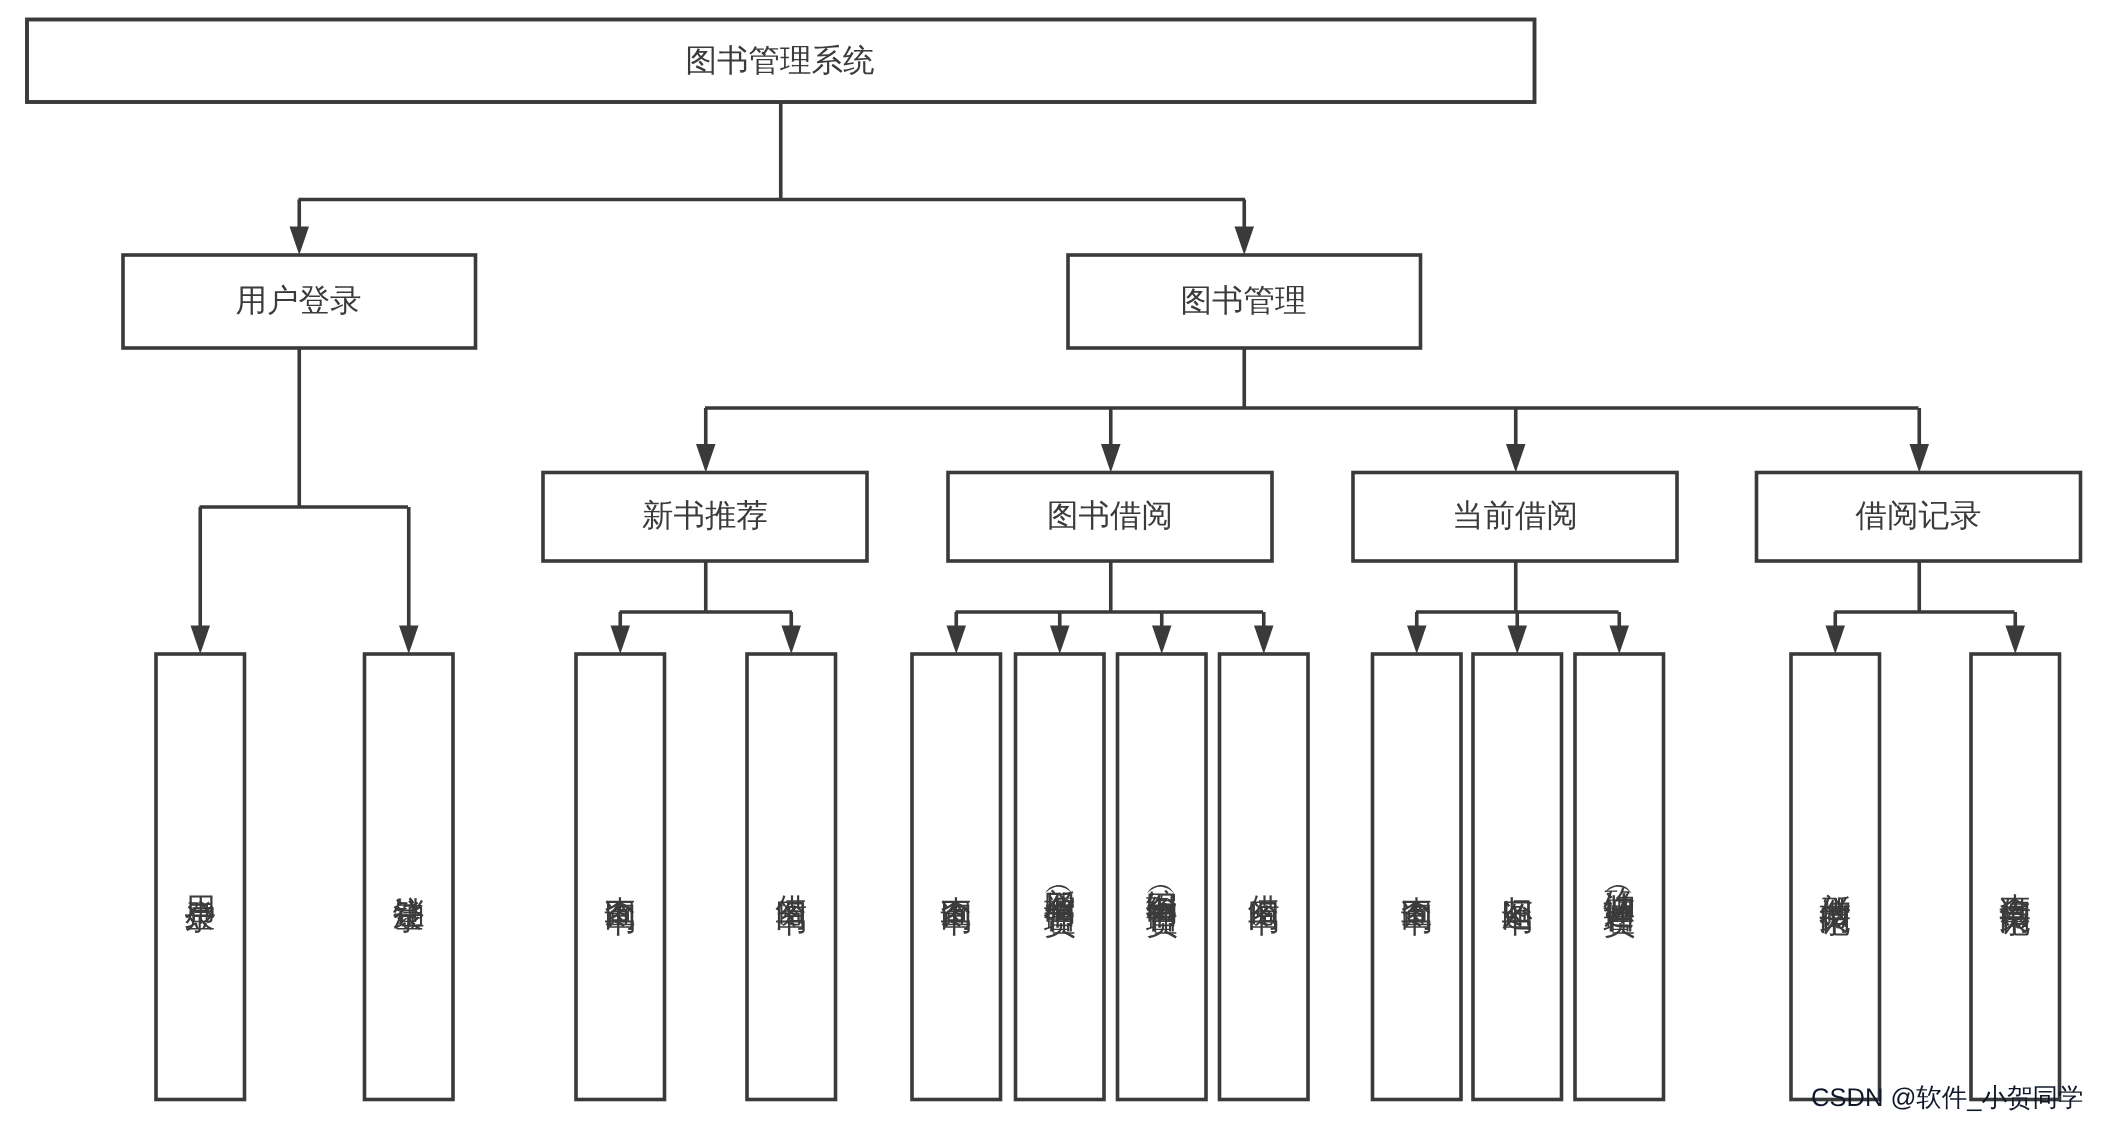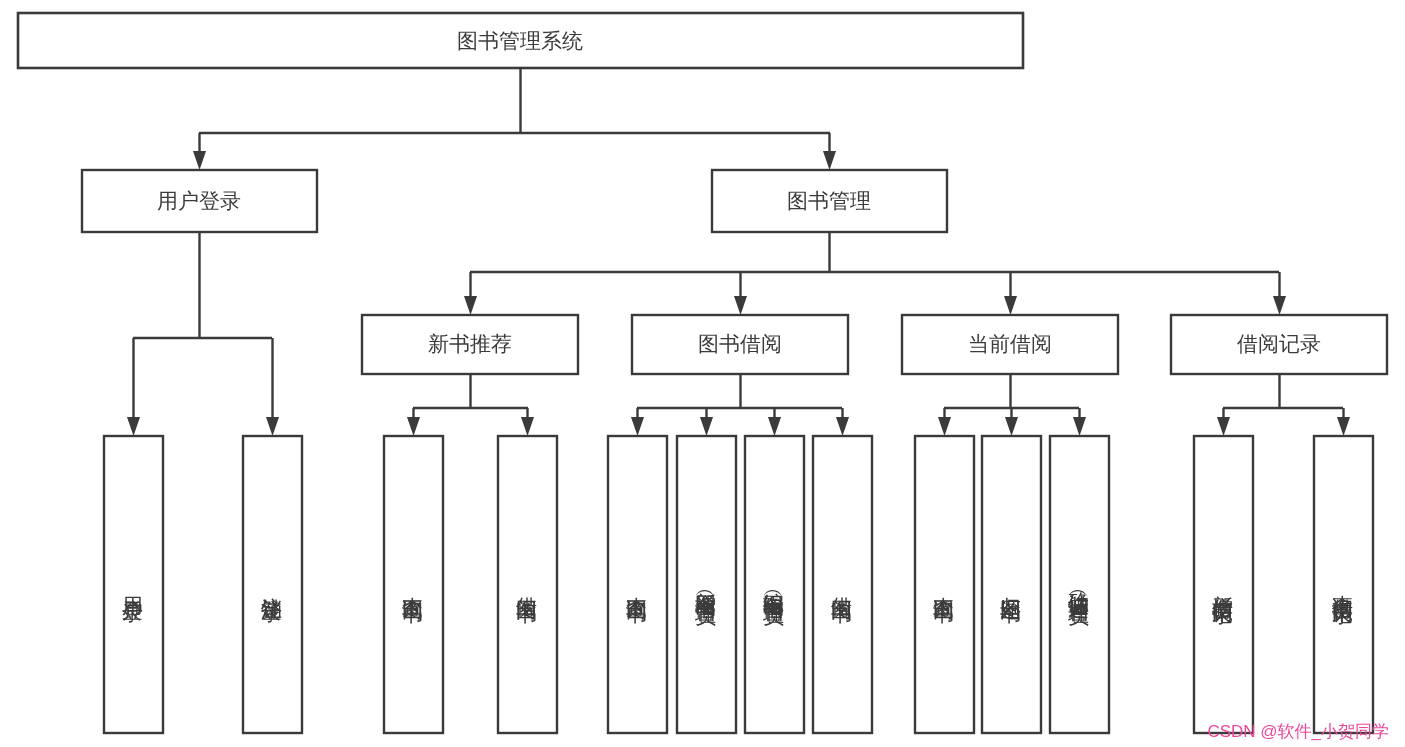--- a/index.html
+++ b/index.html
@@ -61,21 +61,21 @@
     text-anchor: middle;
     white-space: pre;
     letter-spacing: 2px;
   }
   .watermark-text {
     position: absolute;
     right: 16px;
     bottom: 4px;
     font-family: "Liberation Sans", "DejaVu Sans", sans-serif;
     font-size: 17px;
-    color: #ec4899;
+    color: #0f172a;
     white-space: nowrap;
     pointer-events: none;
     user-select: none;
   }
 </style>
 </head>
 <body>
 
 <div id="diagram-root">
   <svg class="flow" viewBox="0 0 1405 747" xmlns="http://www.w3.org/2000/svg">

